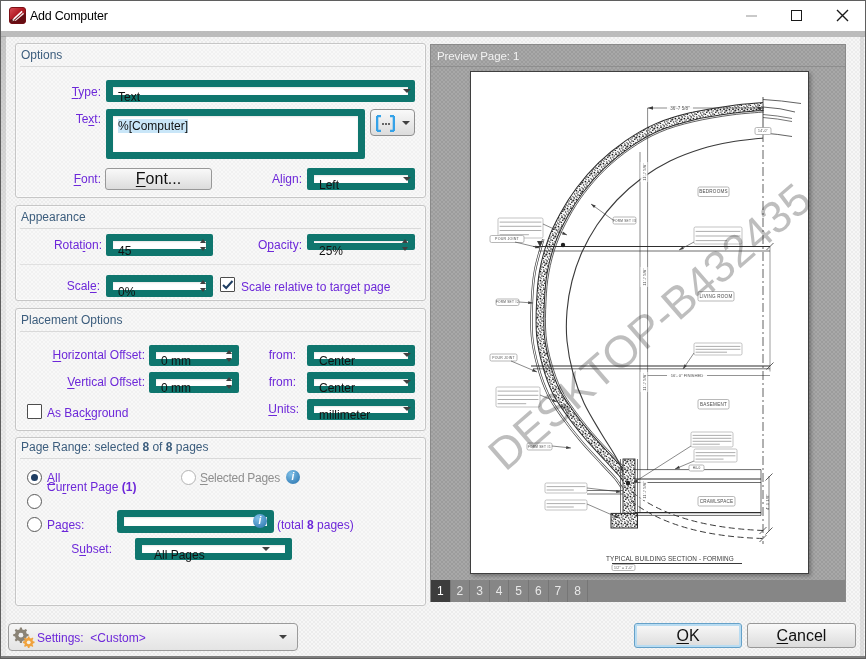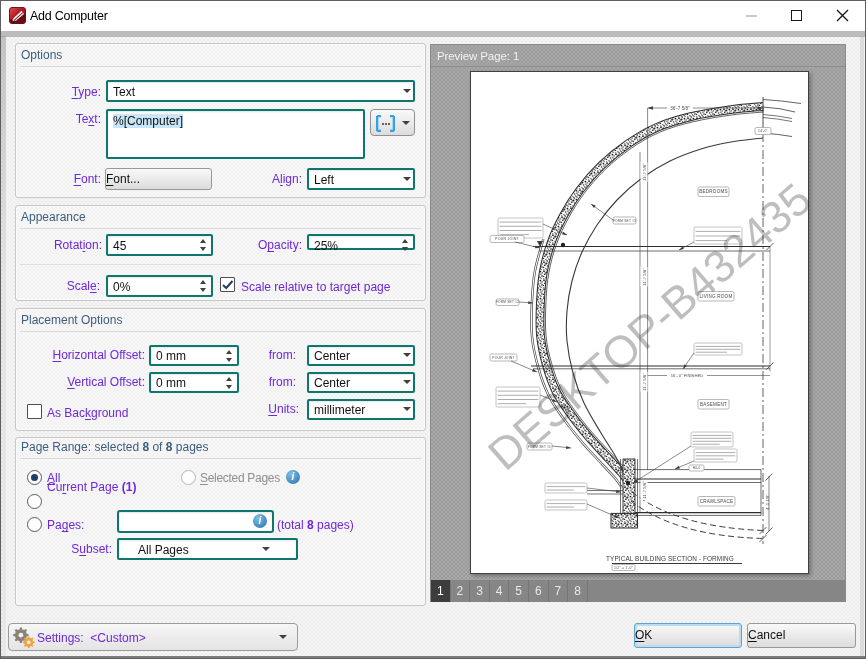--- a/index.html
+++ b/index.html
@@ -1,24 +1,24 @@
 <!DOCTYPE html>
 <html><head><meta charset="utf-8"><style>
 *{margin:0;padding:0;box-sizing:border-box}
 body{width:866px;height:659px;position:relative;font-family:"Liberation Sans",sans-serif;overflow:hidden;background:#fff}
 .abs{position:absolute}
 .lbl{position:absolute;font-size:12px;color:#6d28d9;white-space:nowrap}
-.field{position:absolute;background:#fff;border:2px solid #0f766e;border-radius:2px;font-size:12px;color:#111;box-shadow:inset 0 1px 2px rgba(0,0,0,.10)}
+.field{position:absolute;background:#fff;border:7px solid #0f766e;border-radius:2px;font-size:12px;color:#111;box-shadow:inset 0 1px 2px rgba(0,0,0,.10)}
 .gb{position:absolute;border:1px solid #c6c6c6;border-radius:3px;background:rgba(252,252,252,.30);box-shadow:inset 0 0 0 1px rgba(255,255,255,.5)}
 .sep{position:absolute;height:1px;background:#d9d9d9}
 .gbt{position:absolute;font-size:12px;color:#3c5d7d;white-space:nowrap}
 .carr{position:absolute;width:0;height:0;border-left:4px solid transparent;border-right:4px solid transparent;border-top:4.5px solid #404040}
 .sarr-u{position:absolute;width:0;height:0;border-left:3.5px solid transparent;border-right:3.5px solid transparent;border-bottom:4px solid #404040}
 .sarr-d{position:absolute;width:0;height:0;border-left:3.5px solid transparent;border-right:3.5px solid transparent;border-top:4px solid #404040}
-.btn{position:absolute;background:linear-gradient(#f9f9f9,#dcdcdc);border:1px solid #989898;border-radius:3px;font-size:12px;color:#111;}
+.btn{position:absolute;background:linear-gradient(#f9f9f9,#dcdcdc);border:1px solid #989898;border-radius:3px;font-size:16px;color:#111;text-align:center}
 .cb{position:absolute;width:15px;height:15px;background:#fff;border:1px solid #4d4d4d;border-radius:1px}
 .rad{position:absolute;width:15px;height:15px;background:#fff;border:1px solid #5a5a5a;border-radius:50%}
 .info{position:absolute;width:14px;height:14px;border-radius:50%;background:radial-gradient(circle at 5px 4px,#7fc0e8,#3f87bd 70%);color:#fff;font-size:10px;font-weight:bold;text-align:center;line-height:14px;font-style:italic}
 .tex{background-color:#ececec;background-image:radial-gradient(circle at 1px 1px,rgba(255,255,255,.55) 0.9px,rgba(0,0,0,0) 1.25px),radial-gradient(circle at 3px 3px,rgba(255,255,255,.55) 0.9px,rgba(0,0,0,0) 1.25px);background-size:4px 4px}
 .gtex{background-color:#9c9c9c;background-image:radial-gradient(circle at 1px 1px,rgba(255,255,255,.12) 0.9px,rgba(0,0,0,0) 1.25px),radial-gradient(circle at 3px 3px,rgba(255,255,255,.12) 0.9px,rgba(0,0,0,0) 1.25px);background-size:4px 4px}
 u{text-decoration-thickness:1px;text-underline-offset:2px}
 </style></head>
 <body>
 
 <div class="abs" style="left:0;top:0;width:866px;height:659px;border:1px solid #5f5f5f"></div>
@@ -135,21 +135,21 @@
 <div class="lbl" style="left:200px;top:471px;color:#8f8f8f;letter-spacing:-0.3px"><u>S</u>elected Pages</div>
 <div class="info" style="left:286px;top:470px">i</div>
 <div class="rad" style="left:27px;top:494px"></div>
 <div class="lbl" style="left:47px;top:480px">Cu<u>r</u>rent Page <b>(1)</b></div>
 <div class="rad" style="left:27px;top:517px"></div>
 <div class="lbl" style="left:47px;top:518px">Pa<u>g</u>es:</div>
 <div class="field" style="left:117px;top:510px;width:157px;height:23px;border-radius:3px"></div>
 <div class="info" style="left:253px;top:514px">i</div>
 <div class="lbl" style="left:277px;top:518px">(total <b>8</b> pages)</div>
 <div class="lbl" style="right:754px;top:542px">S<u>u</u>bset:</div>
-<div class="field" style="left:117px;top:538px;width:181px;height:22px;line-height:20px;padding-left:19px">All Pages</div>
+<div class="field" style="left:135px;top:538px;width:157px;height:22px;line-height:20px;padding-left:12px">All Pages</div>
 <div class="carr" style="left:262px;top:547px"></div>
 
 <div class="abs" style="left:8px;top:623px;width:290px;height:28px;background:linear-gradient(#f6f6f6,#e4e4e4);border:1px solid #9b9b9b;border-radius:4px"></div>
 <svg class="abs" style="left:12px;top:626px" width="24" height="24" viewBox="0 0 24 24">
  <g fill="#8a8376">
       <path d="M8 1.5 L9.8 1.5 10.3 3.4 A5 5 0 0 1 12.1 4.1 L13.8 3 15.1 4.3 14 6 A5 5 0 0 1 14.7 7.8 L16.6 8.3 16.6 10.1 14.7 10.6 A5 5 0 0 1 14 12.4 L15.1 14.1 13.8 15.4 12.1 14.3 A5 5 0 0 1 10.3 15 L9.8 16.9 8 16.9 7.5 15 A5 5 0 0 1 5.7 14.3 L4 15.4 2.7 14.1 3.8 12.4 A5 5 0 0 1 3.1 10.6 L1.2 10.1 1.2 8.3 3.1 7.8 A5 5 0 0 1 3.8 6 L2.7 4.3 4 3 5.7 4.1 A5 5 0 0 1 7.5 3.4 Z"></path>
     </g>
  <circle cx="8.9" cy="9.2" r="2.4" fill="#efefef"></circle>
  <g fill="#f0a23c">
       <path d="M16 10.5 L17.4 10.5 17.8 12 A4 4 0 0 1 19.1 12.5 L20.4 11.6 21.4 12.6 20.5 13.9 A4 4 0 0 1 21 15.2 L22.5 15.6 22.5 17 20.95 17.4 A4 4 0 0 1 20.5 18.7 L21.4 20 20.4 21 19.1 20.1 A4 4 0 0 1 17.8 20.6 L17.4 22.1 16 22.1 15.6 20.6 A4 4 0 0 1 14.3 20.1 L13 21 12 20 12.9 18.7 A4 4 0 0 1 12.4 17.4 L10.9 17 10.9 15.6 12.4 15.2 A4 4 0 0 1 12.9 13.9 L12 12.6 13 11.6 14.3 12.5 A4 4 0 0 1 15.6 12 Z"></path>

